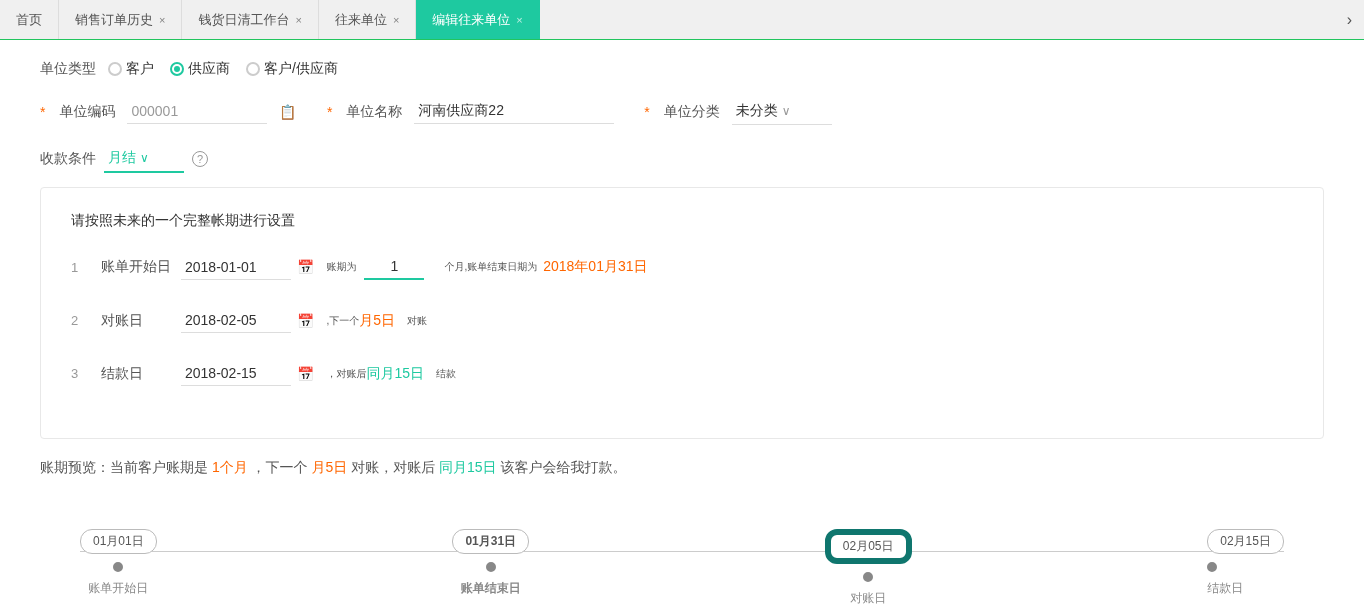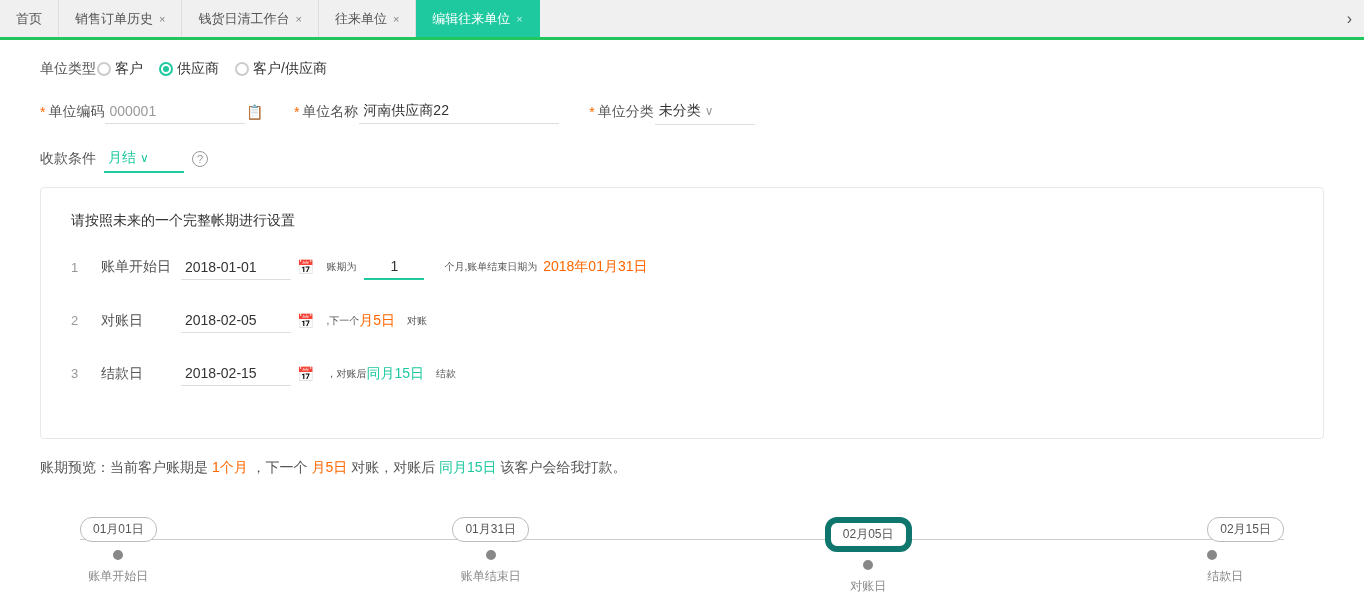--- a/index.html
+++ b/index.html
@@ -3,21 +3,21 @@
   <meta charset="utf-8">
   <style>
     * { box-sizing: border-box; margin: 0; padding: 0; }
     body { font-family: 'Microsoft YaHei', '微软雅黑', Arial, sans-serif; font-size: 14px; background: #f5f5f5; color: #333; }
 
     
     .tab-bar {
       display: flex;
       align-items: stretch;
       background: #f0f0f0;
-      border-bottom: 3px solid #22c55e;
+      border-bottom: 1px solid #22c55e;
       height: 40px;
       position: relative;
     }
     .tab {
       display: flex;
       align-items: center;
       padding: 0 16px;
       cursor: pointer;
       font-size: 13px;
       color: #555;
@@ -54,21 +54,21 @@
     .form-row {
       display: flex;
       align-items: center;
       margin-bottom: 20px;
       gap: 30px;
       flex-wrap: wrap;
     }
     .form-field {
       display: flex;
       align-items: center;
-      gap: 1px;
+      gap: 12px;
     }
     .field-label {
       color: #555;
       white-space: nowrap;
     }
     .required-star {
       color: #f60;
       margin-right: 2px;
     }
     .radio-group {
@@ -219,21 +219,21 @@
       font-size: 14px;
       outline: none;
       color: #333;
       background: transparent;
       width: 60px;
       text-align: center;
     }
 
     
     .preview-text {
-      margin-bottom: 24px;
+      margin-bottom: 36px;
       font-size: 14px;
       color: #555;
     }
   </style>
 </head>
 <body>
 
 <div class="tab-bar">
   <div class="tab">
     <span>首页</span>
@@ -362,21 +362,21 @@
       <div style="position:absolute; top: 22px; left: 40px; right: 40px; height: 1px; background: #ccc; z-index:0;"></div>
 
       <div style="display:flex; justify-content:space-between; width:100%; position:relative; z-index:1;">
 
         <div style="display:flex; flex-direction:column; align-items:center; gap:8px;">
           <div style="border:1px solid #bbb; border-radius:12px; padding:3px 12px; font-size:12px; color:#555; background:#fff; white-space:nowrap;">01月01日</div>
           <div style="width:10px;height:10px;border-radius:50%;background:#888;border:2px solid #888;"></div>
           <div style="font-size:12px; color:#888; white-space:nowrap;">账单开始日</div>
         </div>
 
-        <div style="display:flex; flex-direction:column; align-items:center; gap:8px;">
+        <div style="display:flex; flex-direction:column; align-items:center; gap:8px;font-weight:bold;">
           <div style="border:1px solid #bbb; border-radius:12px; padding:3px 12px; font-size:12px; color:#555; background:#fff; white-space:nowrap;">01月31日</div>
           <div style="width:10px;height:10px;border-radius:50%;background:#888;border:2px solid #888;"></div>
           <div style="font-size:12px; color:#888; white-space:nowrap;">账单结束日</div>
         </div>
 
         <div style="display:flex; flex-direction:column; align-items:center; gap:8px;">
           <div style="border:6px solid #0f766e; border-radius:12px; padding:3px 12px; font-size:12px; color:#555; background:#fff; white-space:nowrap;">02月05日</div>
           <div style="width:10px;height:10px;border-radius:50%;background:#888;border:2px solid #888;"></div>
           <div style="font-size:12px; color:#888; white-space:nowrap;">对账日</div>
         </div>

